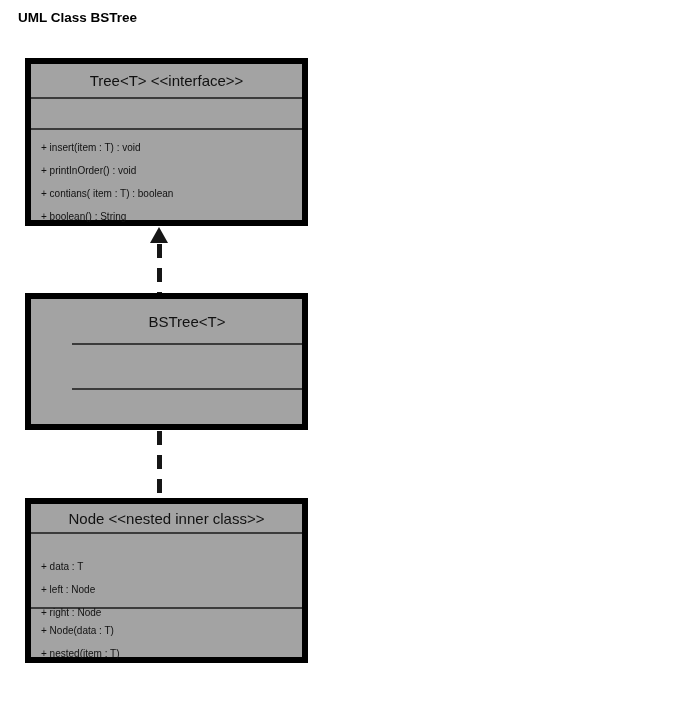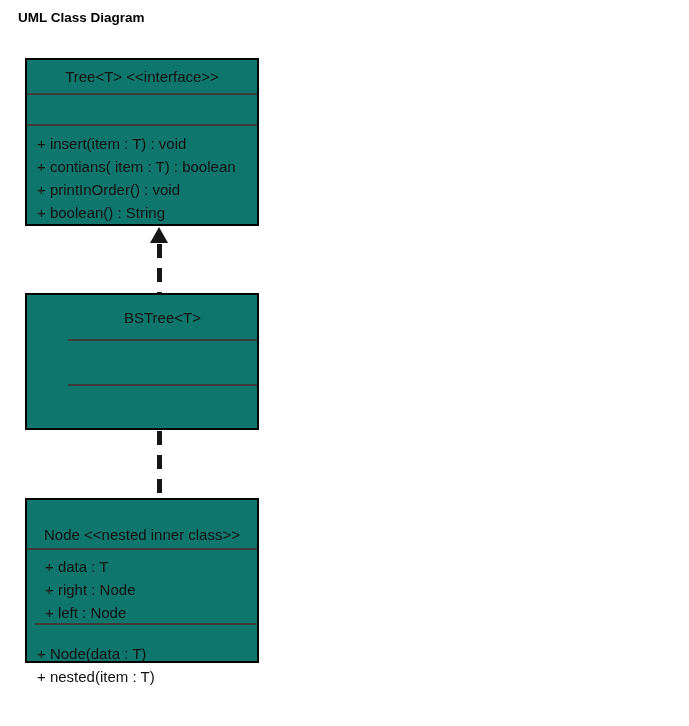--- a/index.html
+++ b/index.html
@@ -20,57 +20,57 @@
     position: absolute;
     left: 18px;
     top: 10px;
     font-size: 13.5px;
     font-weight: bold;
     color: #000000;
   }
   .uml-box {
     position: absolute;
     left: 25px;
-    width: 234px;
-    border: 2px solid #000000;
-    background: #0f766e;
+    width: 283px;
+    border: 6px solid #000000;
+    background: #a3a3a3;
     box-sizing: border-box;
   }
   #box-tree   { top: 58px;  height: 168px; }
   #box-bstree { top: 293px; height: 137px; padding-left: 41px; }
   #box-node   { top: 498px; height: 165px; }
 
   .uml-header {
     display: flex;
     align-items: center;
     justify-content: center;
     text-align: center;
     font-size: 15px;
     border-bottom: 2px solid #3b3b3b;
     box-sizing: border-box;
   }
   #box-tree   .uml-header { height: 35px; }
   #box-bstree .uml-header { height: 46px; }
-  #box-node   .uml-header { height: 30px; margin-top: 20px; }
+  #box-node   .uml-header { height: 30px; }
 
   .uml-section {
     box-sizing: border-box;
     border-bottom: 2px solid #3b3b3b;
-    font-size: 15px;
+    font-size: 10px;
     line-height: 23px;
     padding: 5px 10px 0 10px;
   }
   .uml-section.last { border-bottom: none; }
 
   #box-tree   .sec-attrs   { height: 31px; padding: 0; }
   #box-tree   .sec-methods { height: 98px; padding-top: 6px; }
   #box-bstree .sec-attrs   { height: 45px; padding: 0; }
   #box-bstree .sec-methods { height: 42px; padding: 0; }
-  #box-node   .sec-attrs   { height: 75px; padding-top: 5px; margin-left: 8px; }
-  #box-node   .sec-methods { height: 56px; padding-top: 17px; }
+  #box-node   .sec-attrs   { height: 75px; padding-top: 21px; }
+  #box-node   .sec-methods { height: 56px; padding-top: 10px; }
 
   .member { white-space: pre; }
 
   .connector-dash {
     position: absolute;
     width: 5px;
     background: repeating-linear-gradient(
       to bottom,
       #161616 0px, #161616 14px,
       transparent 14px, transparent 24px
@@ -88,31 +88,31 @@
     border-left: 9px solid transparent;
     border-right: 9px solid transparent;
     border-bottom: 16px solid #161616;
   }
 </style>
 </head>
 <body>
 
 <div class="canvas">
 
-  <div class="doc-title">UML Class Diagram</div>
+  <div class="doc-title">UML Class BSTree</div>
 
   <div class="uml-box" id="box-tree">
     <div class="uml-header">
       <span>Tree&lt;T&gt; &lt;&lt;interface&gt;&gt;</span>
     </div>
     <div class="uml-section sec-attrs"></div>
     <div class="uml-section sec-methods last">
       <div class="member">+ insert(item : T) : void</div>
+      <div class="member">+ printInOrder() : void</div>
       <div class="member">+ contians( item : T) : boolean</div>
-      <div class="member">+ printInOrder() : void</div>
       <div class="member">+ boolean() : String</div>
     </div>
   </div>
 
   <div class="arrowhead-up"></div>
   <div class="connector-dash" id="connector1-dash"></div>
 
   <div class="uml-box" id="box-bstree">
     <div class="uml-header">
       <span>BSTree&lt;T&gt;</span>
@@ -122,22 +122,22 @@
   </div>
 
   <div class="connector-dash" id="connector2-dash"></div>
 
   <div class="uml-box" id="box-node">
     <div class="uml-header">
       <span>Node &lt;&lt;nested inner class&gt;&gt;</span>
     </div>
     <div class="uml-section sec-attrs">
       <div class="member">+ data : T</div>
+      <div class="member">+ left : Node</div>
       <div class="member">+ right : Node</div>
-      <div class="member">+ left : Node</div>
     </div>
     <div class="uml-section sec-methods last">
       <div class="member">+ Node(data : T)</div>
       <div class="member">+ nested(item : T)</div>
     </div>
   </div>
 
 </div>
 
 </body></html>

